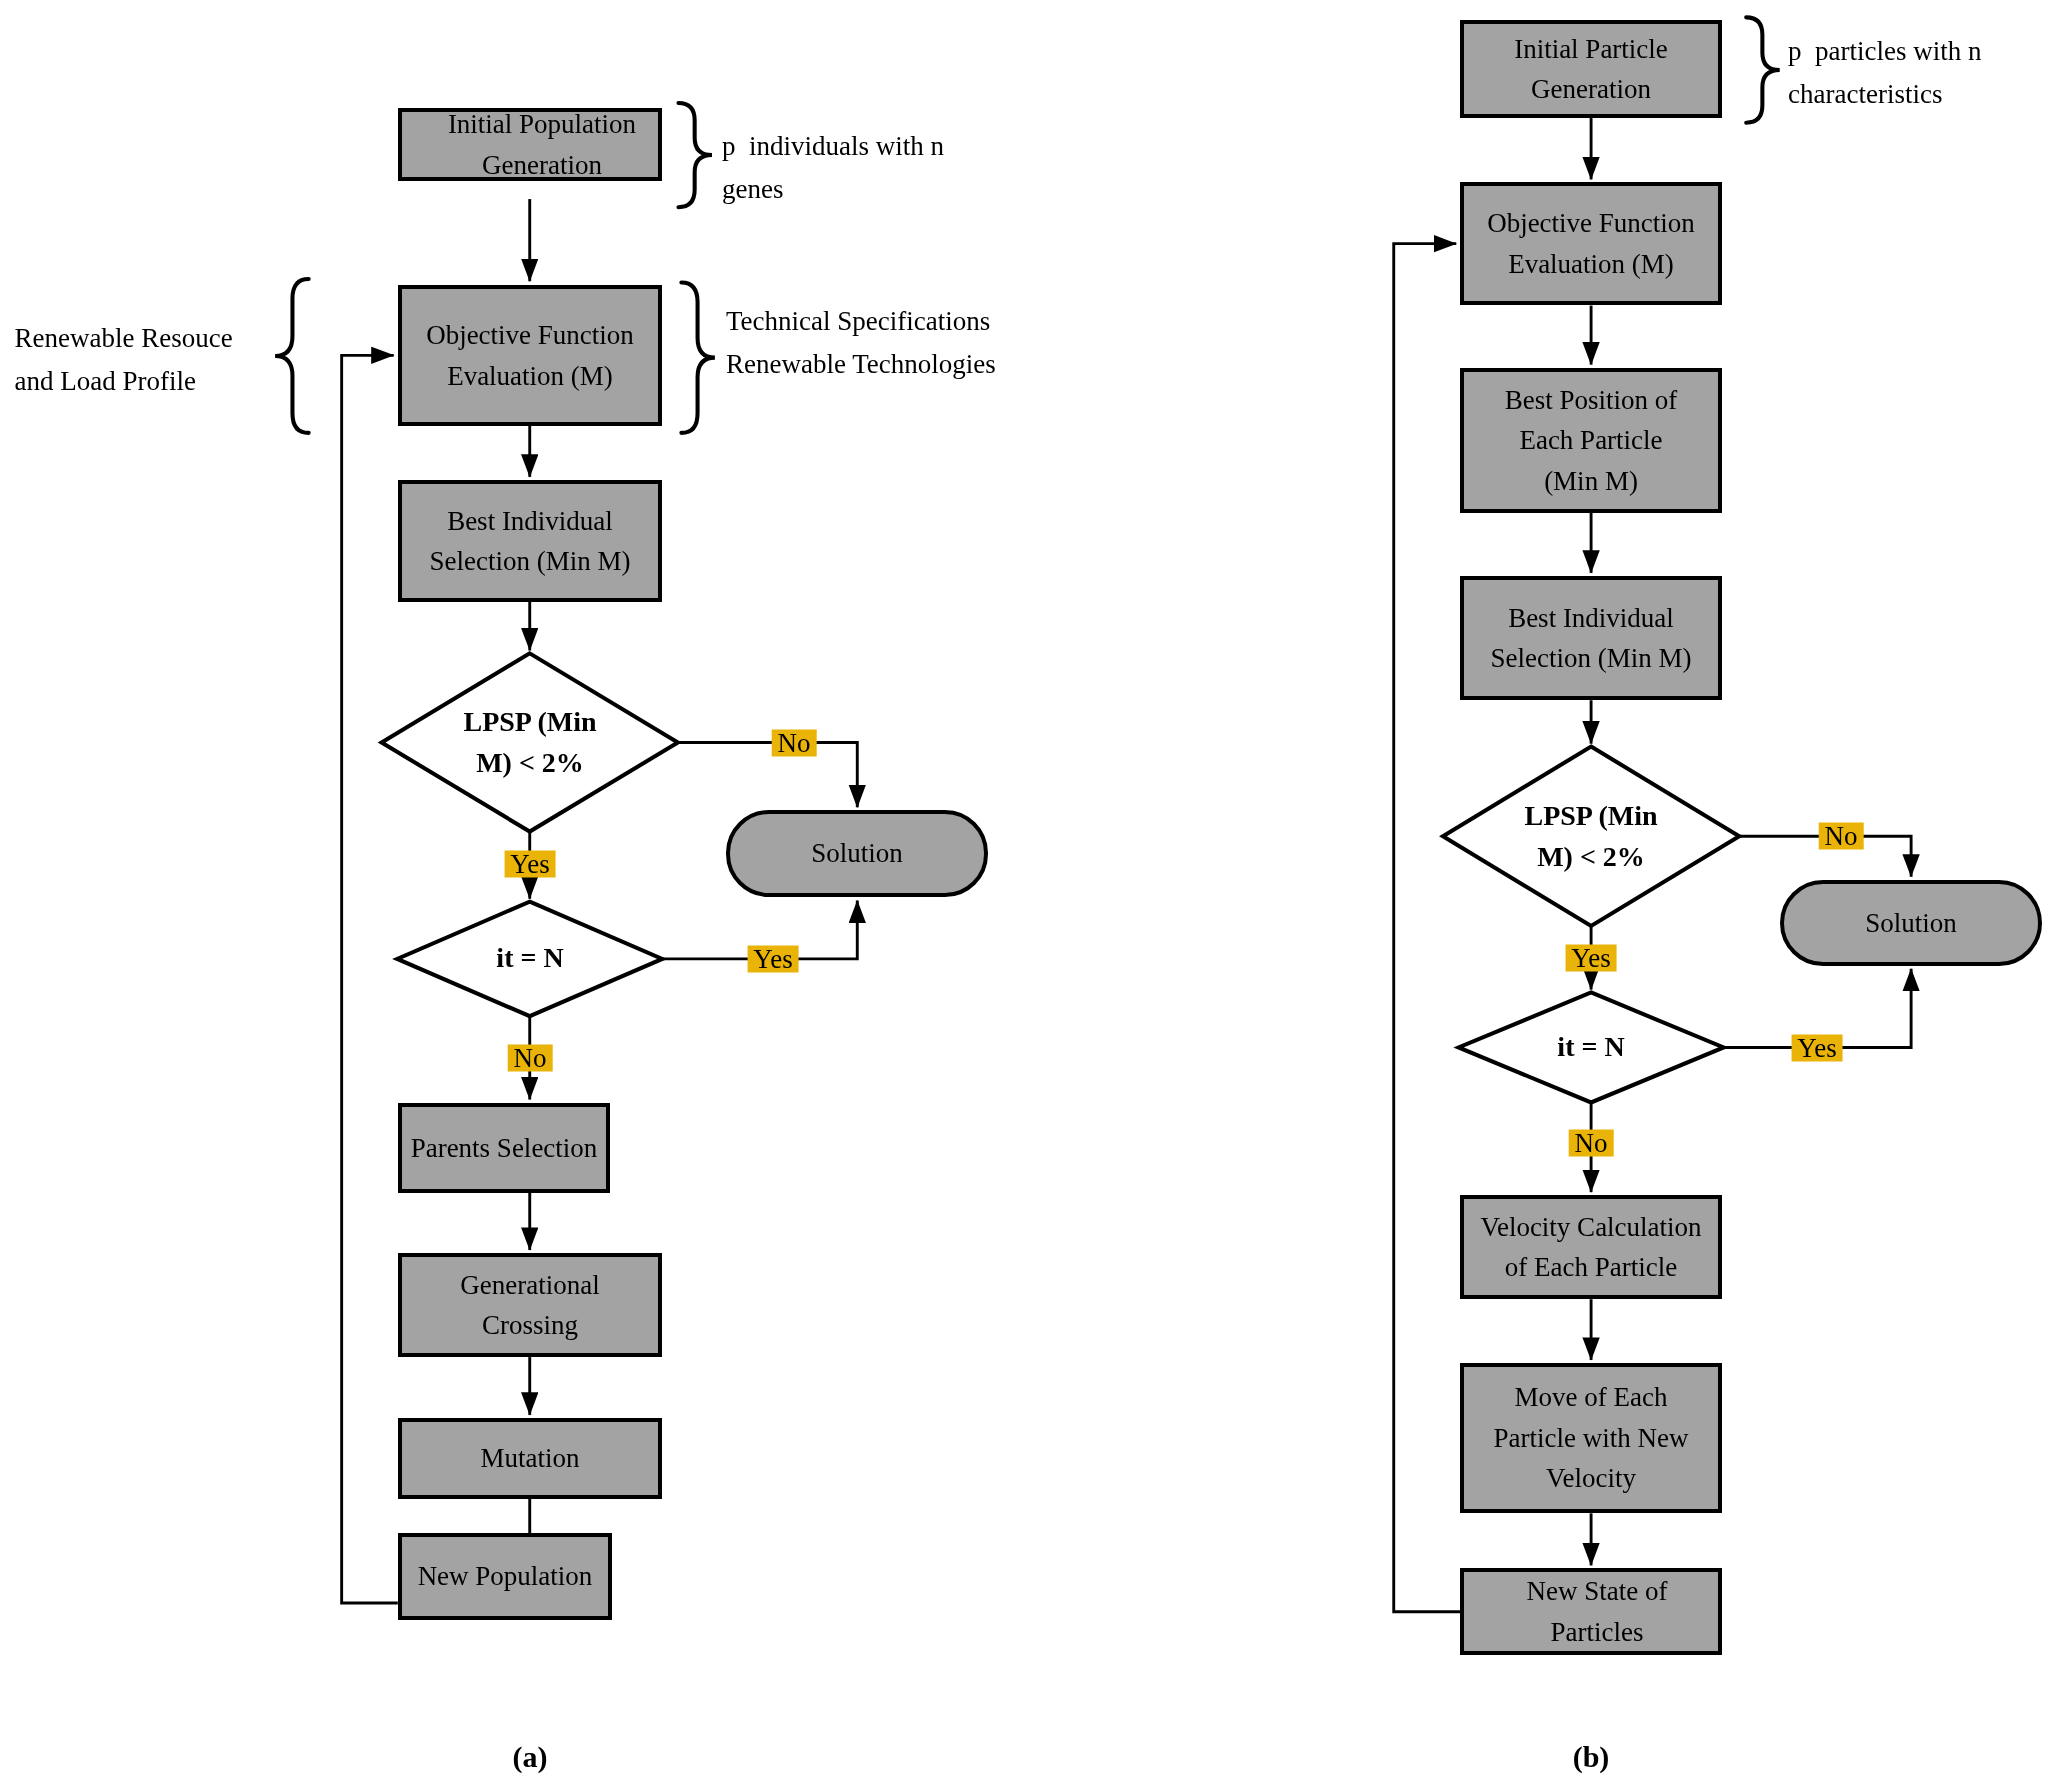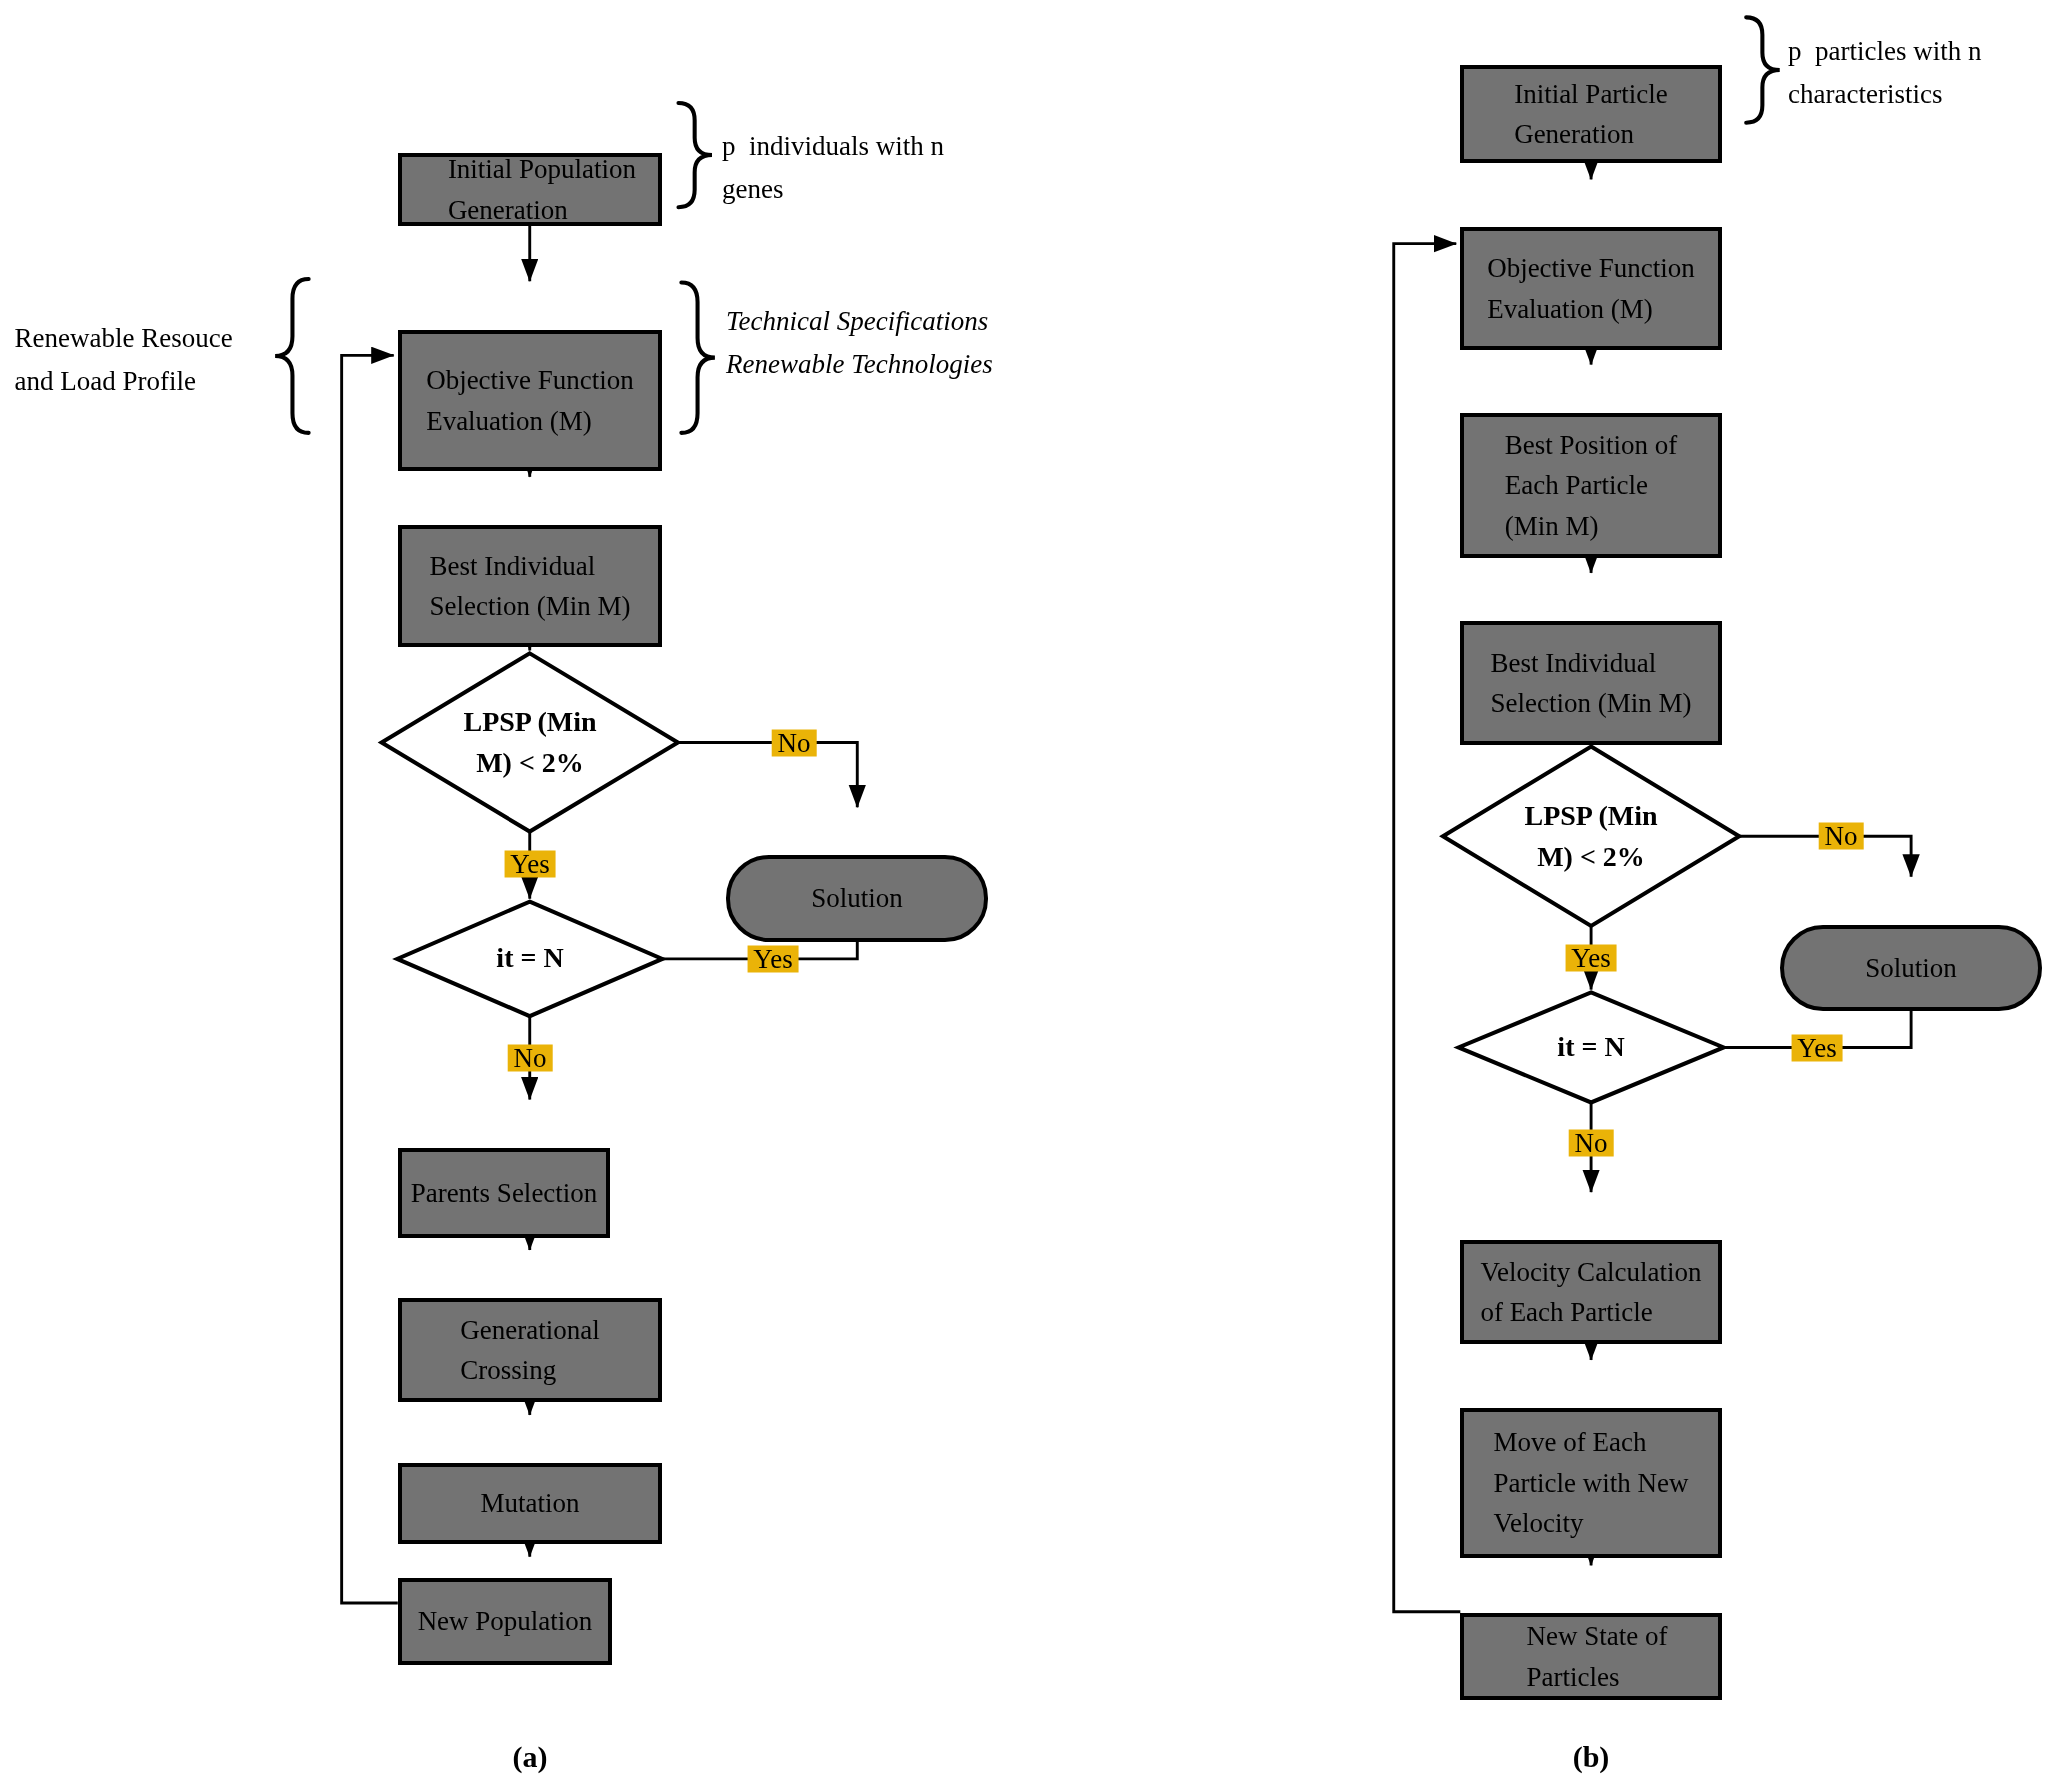--- a/index.html
+++ b/index.html
@@ -10,24 +10,24 @@
     font-family:"Liberation Serif","DejaVu Serif",serif;
     color:#000;
     overflow:hidden;
   }
   .wires{position:absolute;left:0;top:0;width:2056px;height:1783px;}
   .wires line,.wires polyline{stroke:#000;stroke-width:5;fill:none;}
   .wires polygon{fill:#fff;stroke:#000;stroke-width:7;}
   .wires .brace{fill:none;stroke:#000;stroke-width:7;stroke-linecap:round;}
   .node{
     position:absolute;box-sizing:border-box;
-    border:4px solid #000;background:#737373;
+    border:4px solid #000;background:#a3a3a3;
     display:flex;align-items:center;justify-content:center;
-    white-space:pre-line;
-    font-size:27px;line-height:1.5;margin-top:45px;
+    text-align:center;white-space:pre-line;
+    font-size:27px;line-height:1.5;
   }
   .terminator{border-radius:46px;}
   .dtext{
     position:absolute;display:flex;align-items:center;justify-content:center;
     text-align:center;white-space:pre-line;
     font-weight:bold;font-size:28px;line-height:1.45;
   }
   .edge-label{
     position:absolute;transform:translate(-50%,-50%);
     background:#eab308;padding:0 5.8px;font-size:27px;line-height:1;
@@ -45,21 +45,21 @@
   #n-a2{left:398px;top:285px;width:264px;height:141px;}
   #n-a3{left:398px;top:480px;width:264px;height:122px;}
   #n-a6{left:398px;top:1103px;width:212px;height:90px;}
   #n-a7{left:398px;top:1253px;width:264px;height:104px;}
   #n-a8{left:398px;top:1418px;width:264px;height:81px;}
   #n-a9{left:398px;top:1533px;width:214px;height:87px;}
   #n-a-sol{left:726px;top:810px;width:262px;height:87px;border-radius:43px;}
   #t-a4{left:414px;top:679px;width:232px;height:127px;}
   #t-a5{left:443px;top:924px;width:174px;height:69px;}
   #ann-a-pop{left:722px;top:125px;}
-  #ann-a-tech{left:726px;top:300px;font-style:italic;}
+  #ann-a-tech{left:726px;top:300px;}
   #ann-a-left{left:14.5px;top:317px;}
   #lbl-a-yes1{left:530px;top:864px;}
   #lbl-a-no2{left:530px;top:1058px;}
   #lbl-a-no1{left:794px;top:743px;}
   #lbl-a-yes2{left:773px;top:959px;}
   #fig-a{left:530px;top:1757px;}
   
   #n-b1{left:1460px;top:20px;width:262px;height:98px;}
   #n-b2{left:1460px;top:182px;width:262px;height:123px;}
   #n-b3{left:1460px;top:368px;width:262px;height:145px;}

